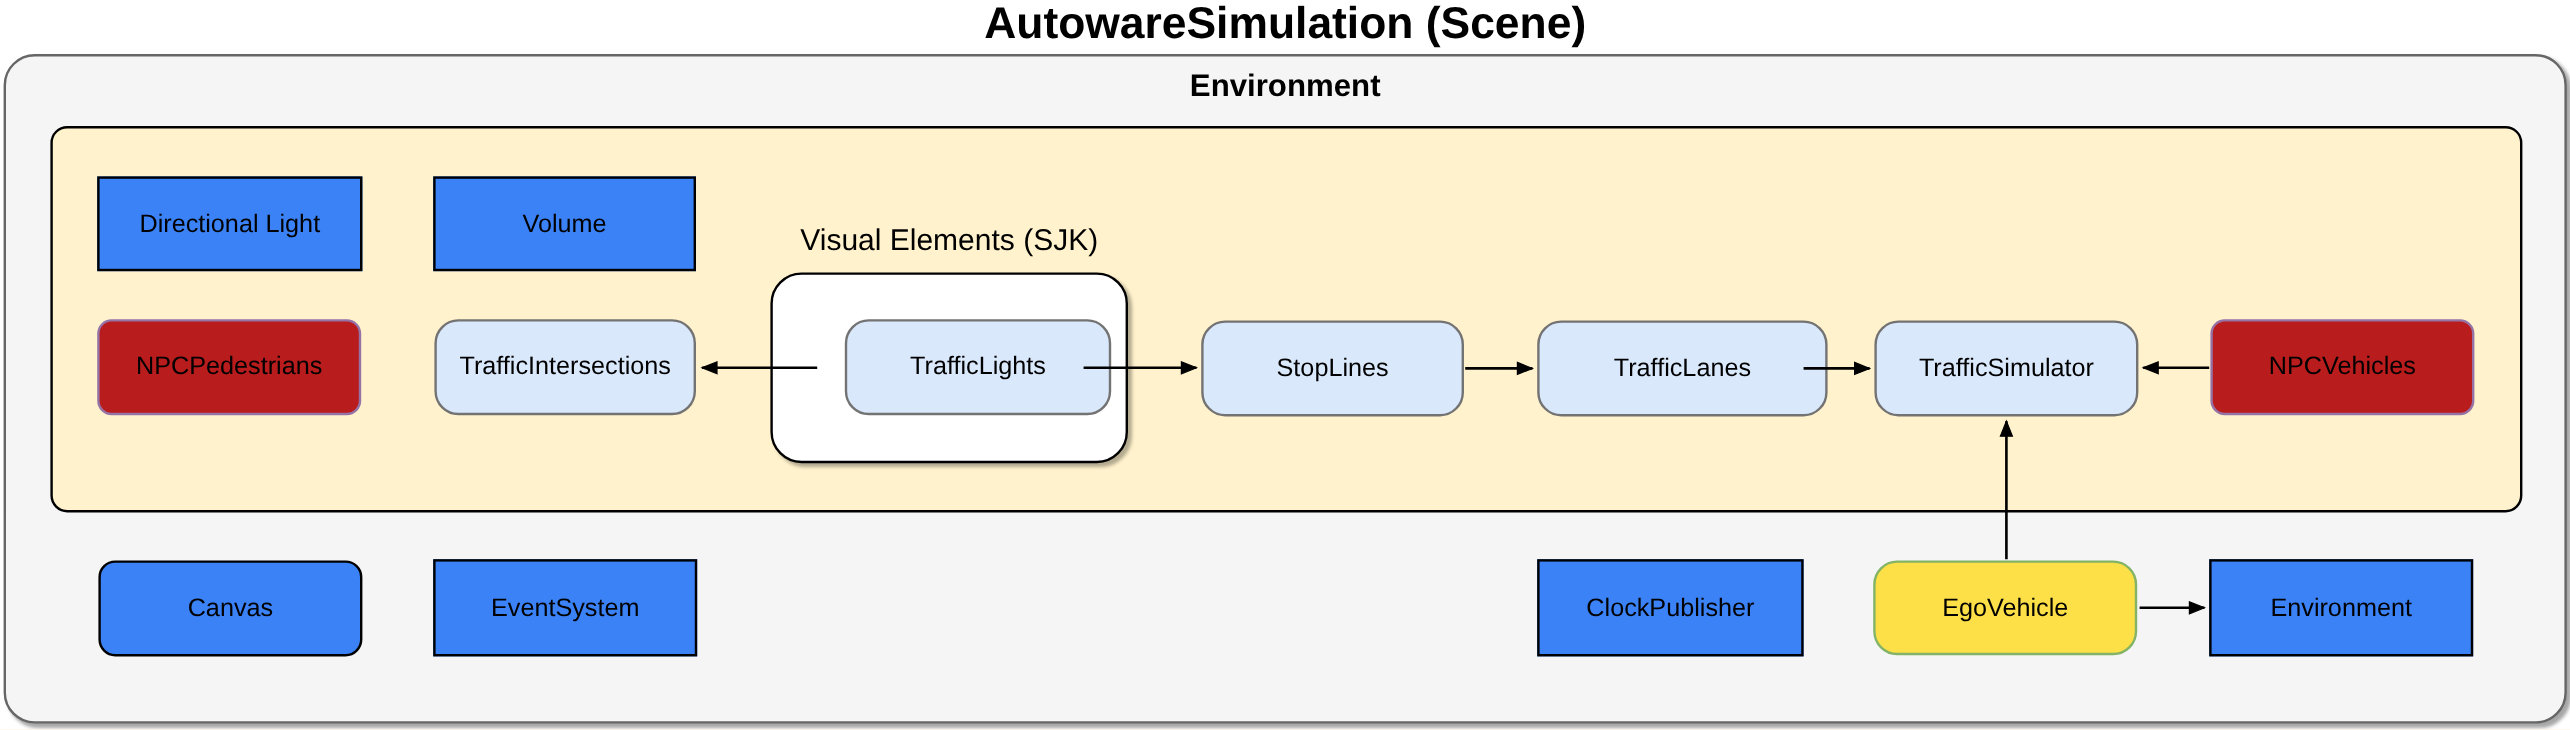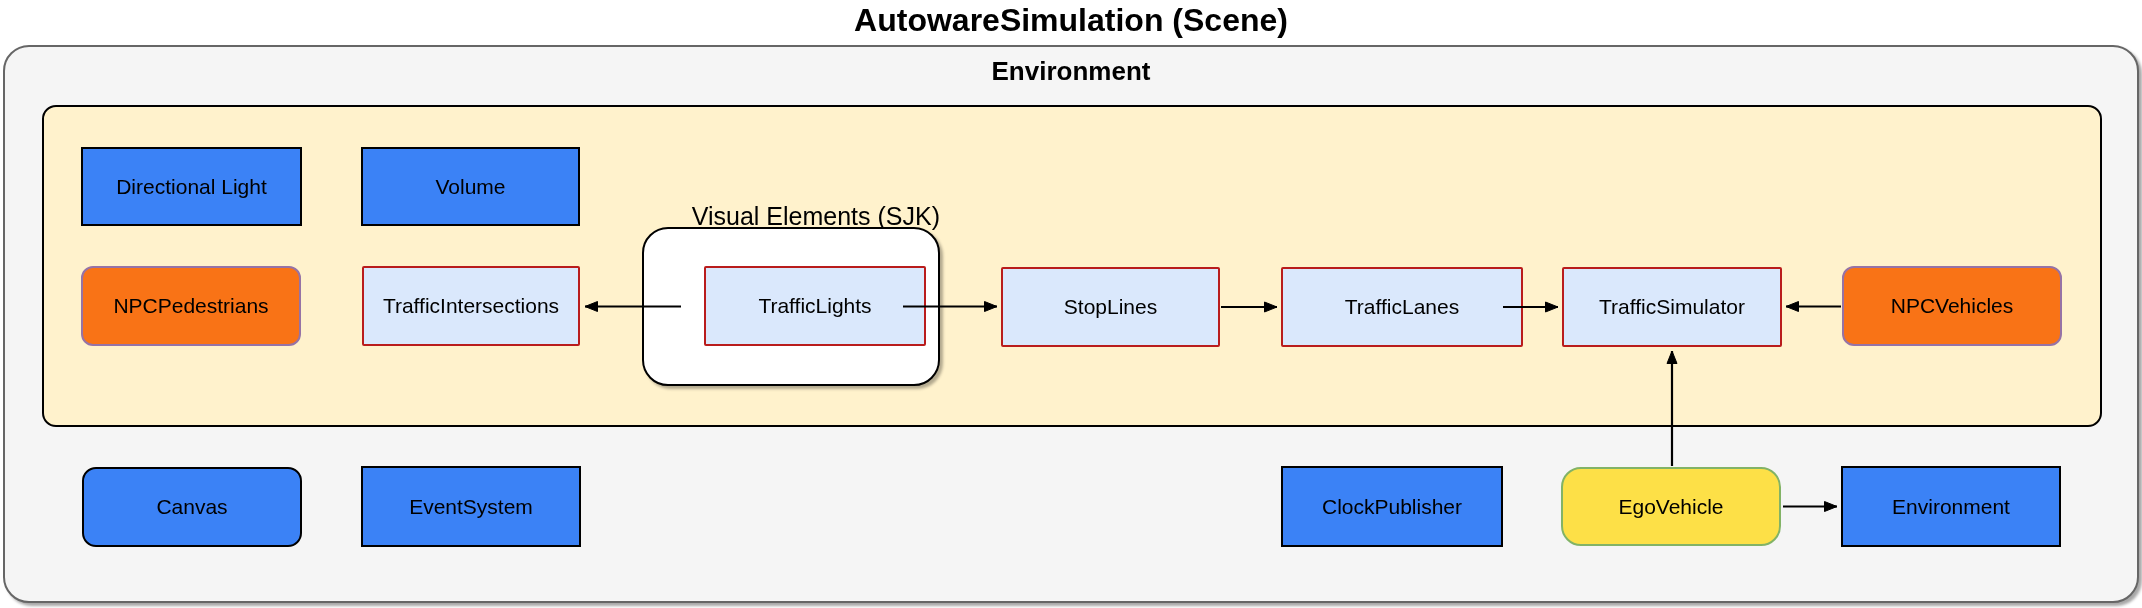--- a/index.html
+++ b/index.html
@@ -3,52 +3,52 @@
 <meta charset="utf-8">
 <style>
   html,body{margin:0;padding:0;}
   body{
     width:2142px;height:608px;position:relative;background:#ffffff;
     font-family:"Liberation Sans", sans-serif;color:#000;overflow:hidden;
   }
   .abs{position:absolute;box-sizing:border-box;}
   .page-title{
     left:0;top:3px;width:2142px;text-align:center;
-    font-size:32px;font-weight:bold;line-height:34px;
+    font-size:37px;font-weight:bold;line-height:34px;
   }
   .outer-container{
     left:3px;top:45px;width:2136px;height:558px;
     background:#f5f5f5;border:2px solid #666666;border-radius:26px;
     box-shadow:3px 3px 3px rgba(0,0,0,0.35);
   }
   .env-label{
     left:3px;top:56px;width:2136px;text-align:center;
     font-size:26px;font-weight:bold;line-height:30px;
   }
   .yellow-container{
     left:42px;top:105px;width:2060px;height:322px;
     background:#fff2cc;border:2px solid #000000;border-radius:14px;
   }
   .ve-container{
     left:642px;top:227px;width:298px;height:159px;
     background:#ffffff;border:2px solid #000000;border-radius:26px;
     box-shadow:3px 3px 3px rgba(0,0,0,0.3);
   }
   .ve-label{
-    left:642px;top:186px;width:298px;text-align:right;
-    font-size:25px;line-height:28px;margin-top:16px;
+    left:642px;top:186px;width:298px;text-align:center;
+    font-size:25px;line-height:28px;
   }
   .node{
     display:flex;align-items:center;justify-content:center;text-align:center;
     font-size:21px;line-height:24px;background:#3b82f6;
   }
   .n-white{border:2.5px solid #000000;border-radius:0;}
   .n-white-round{border:2.5px solid #000000;border-radius:14px;}
-  .n-blue{background:#dae8fc;border:2px solid #b91c1c;border-radius:2px;}
-  .n-purple{background:#f97316;border:2px solid #9673a6;border-radius:12px;}
+  .n-blue{background:#dae8fc;border:2px solid #737373;border-radius:20px;}
+  .n-purple{background:#b91c1c;border:2px solid #9673a6;border-radius:12px;}
   .n-green{background:#fde047;border:2px solid #82b366;border-radius:20px;text-align:right;}
   .edge-layer{left:0;top:0;width:2142px;height:608px;pointer-events:none;}
 </style>
 </head>
 <body>
 
 <div class="abs page-title">AutowareSimulation (Scene)</div>
 
 <div class="abs outer-container"></div>
 <div class="abs env-label">Environment</div>

